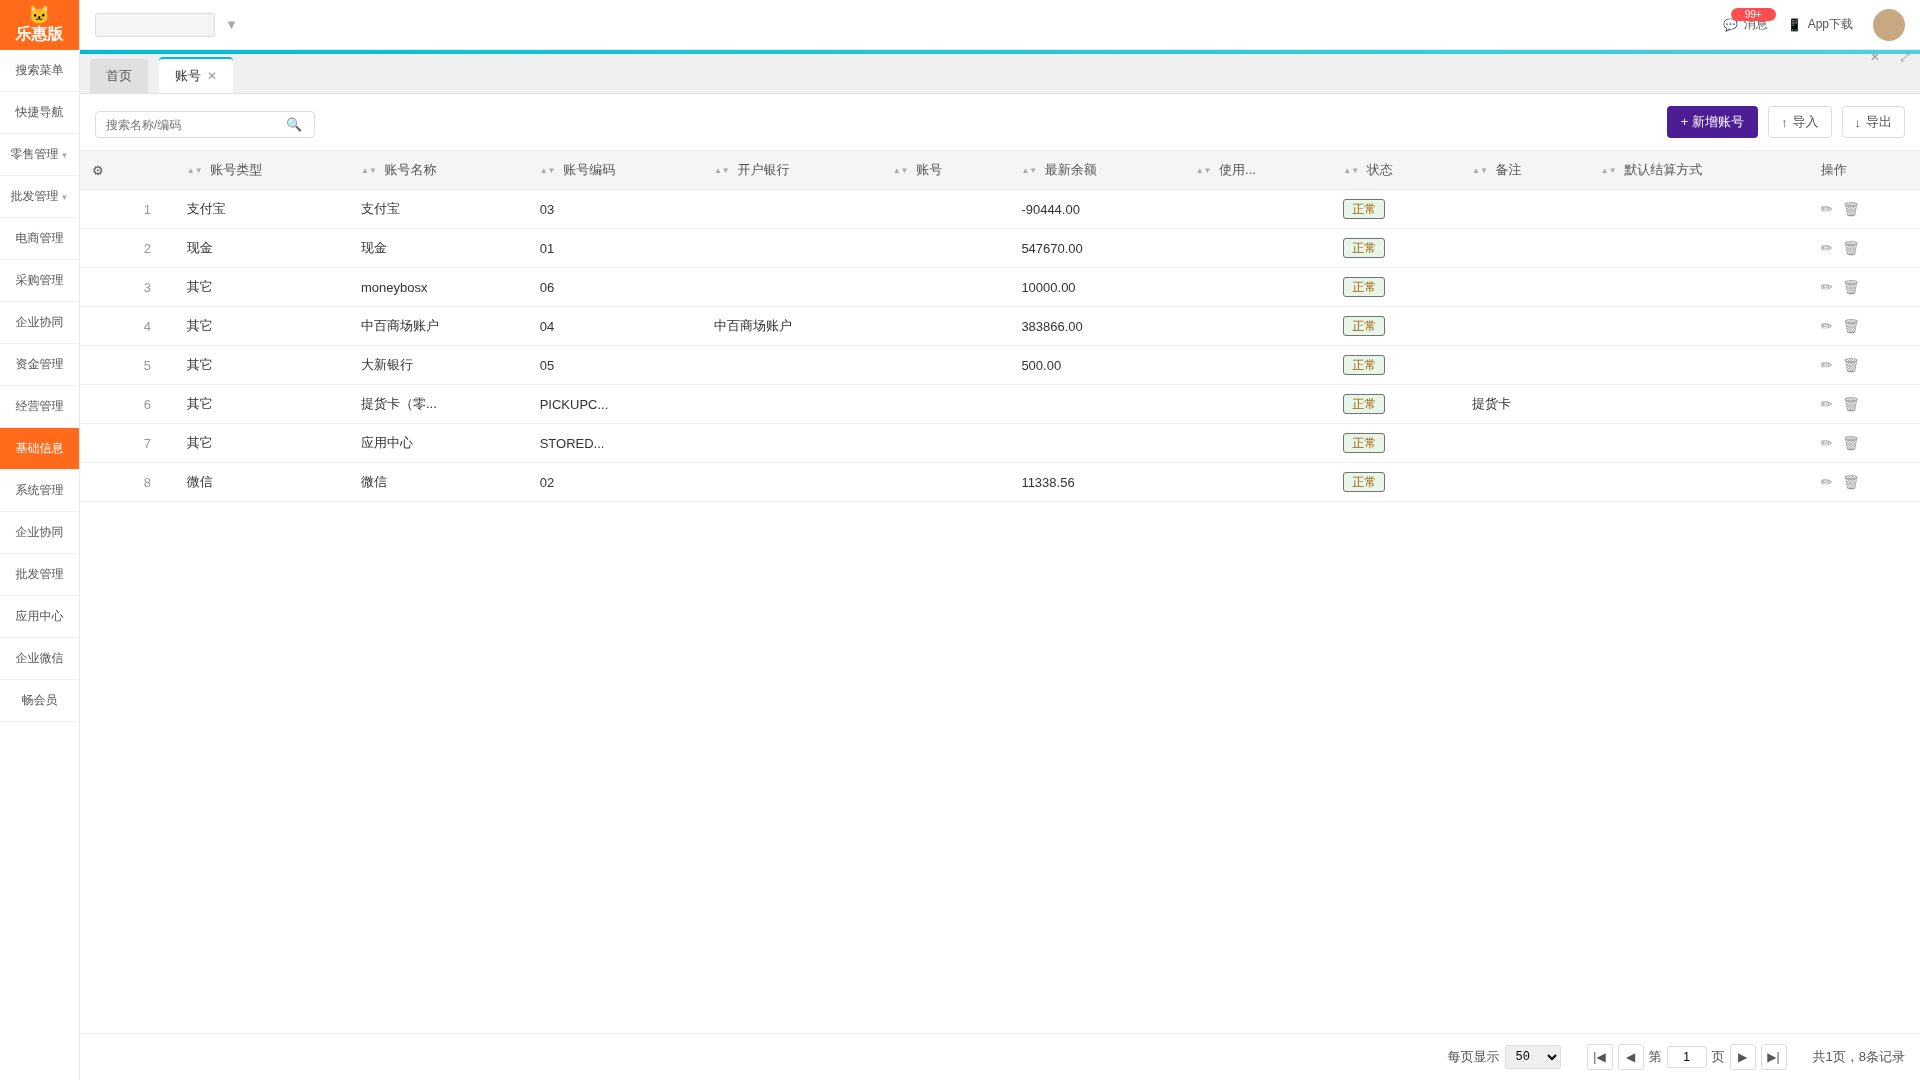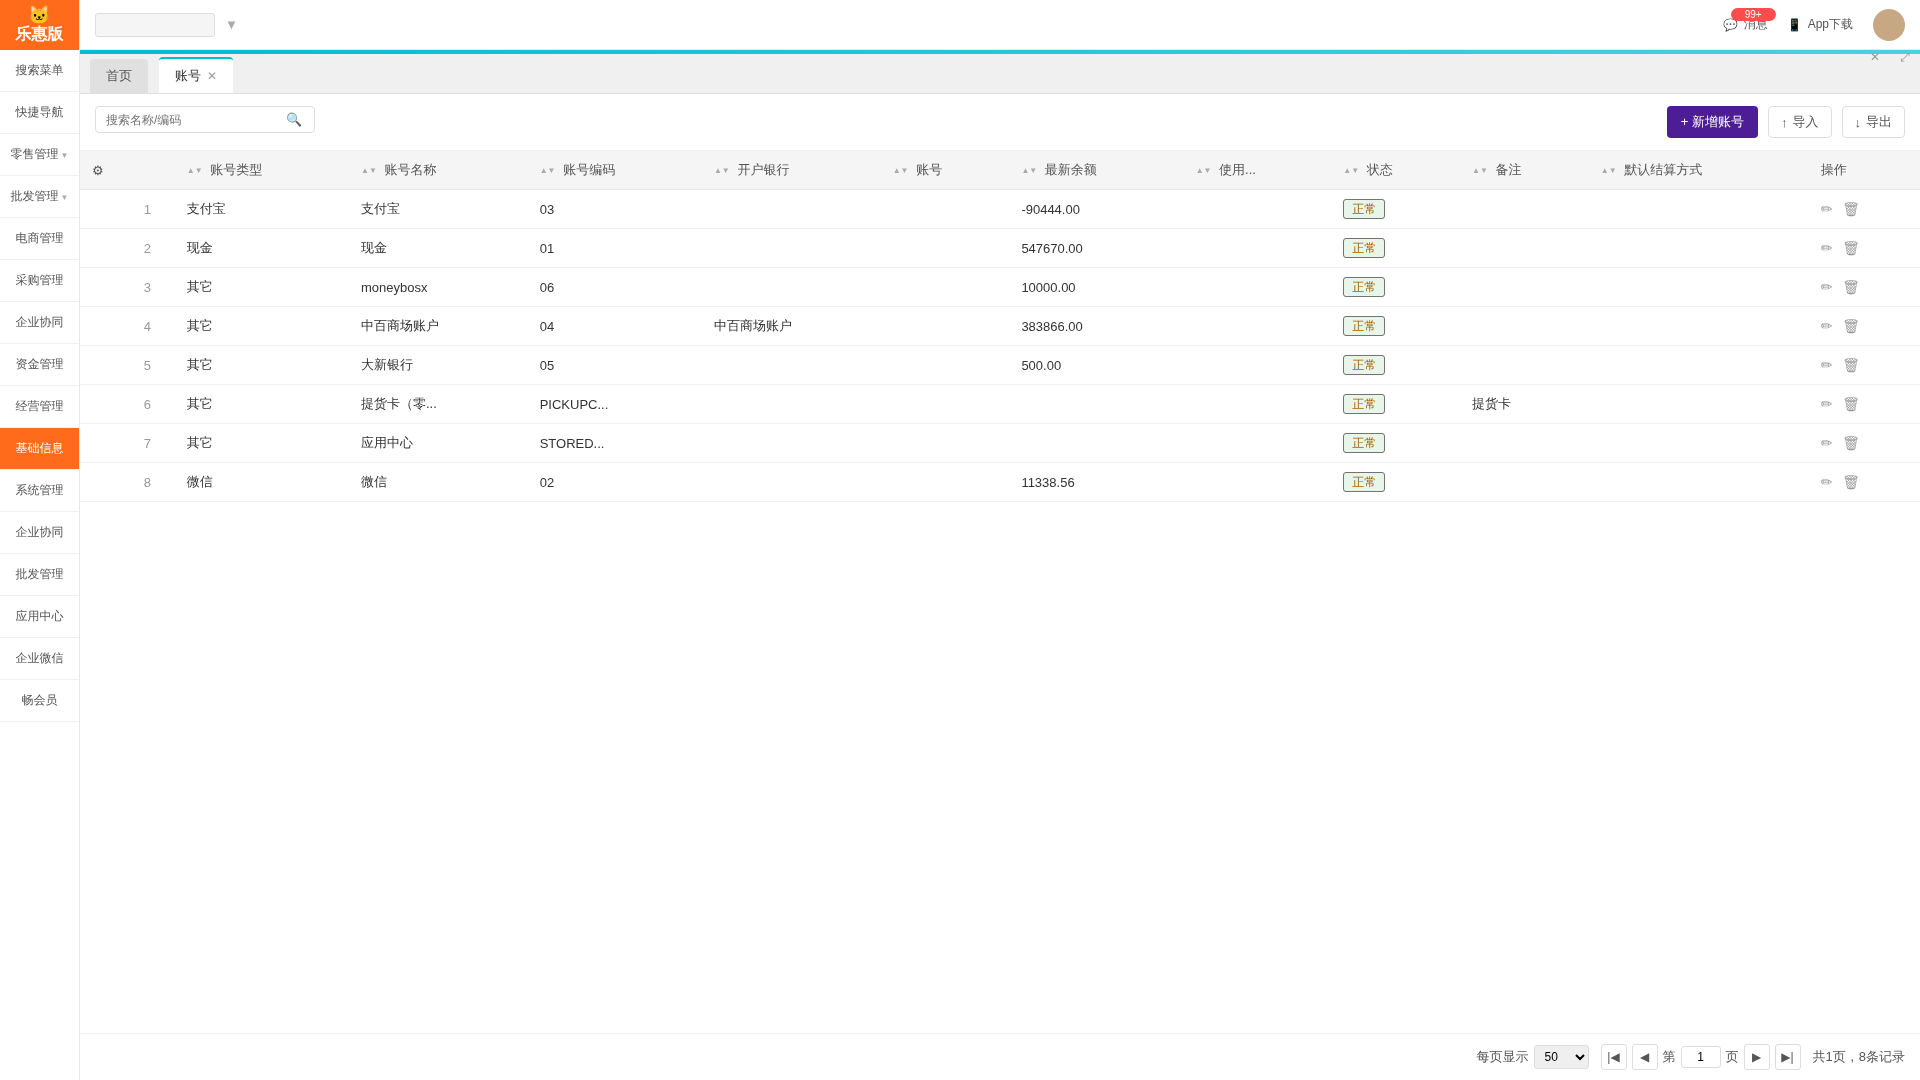--- a/index.html
+++ b/index.html
@@ -147,21 +147,21 @@
     .content {
       flex: 1;
       background: #fff;
       display: flex;
       flex-direction: column;
       overflow: hidden;
       position: relative;
     }
     .content-header {
       display: flex;
-      align-items: flex-start;
+      align-items: flex-end;
       justify-content: space-between;
       padding: 12px 15px;
       border-bottom: 1px solid #f0f0f0;
       flex-shrink: 0;
     }
     .search-box {
       display: flex;
       align-items: center;
       border: 1px solid #ddd;
       border-radius: 4px;
@@ -269,35 +269,36 @@
       font-size: 14px;
     }
 
     
     .pagination {
       display: flex;
       align-items: center;
       justify-content: flex-end;
       padding: 10px 15px;
       border-top: 1px solid #f0f0f0;
-      gap: 12px;
+      gap: 26px;
       font-size: 13px;
       color: #555;
       flex-shrink: 0;
     }
     .pagination .per-page {
       display: flex;
       align-items: center;
       gap: 5px;
     }
     .per-page select {
       border: 1px solid #ddd;
       border-radius: 3px;
       padding: 3px 6px;
       font-size: 12px;
+      font-family: Liberation Mono, monospace;
     }
     .page-nav {
       display: flex;
       align-items: center;
       gap: 5px;
     }
     .page-btn {
       width: 26px;
       height: 26px;
       border: 1px solid #ddd;

